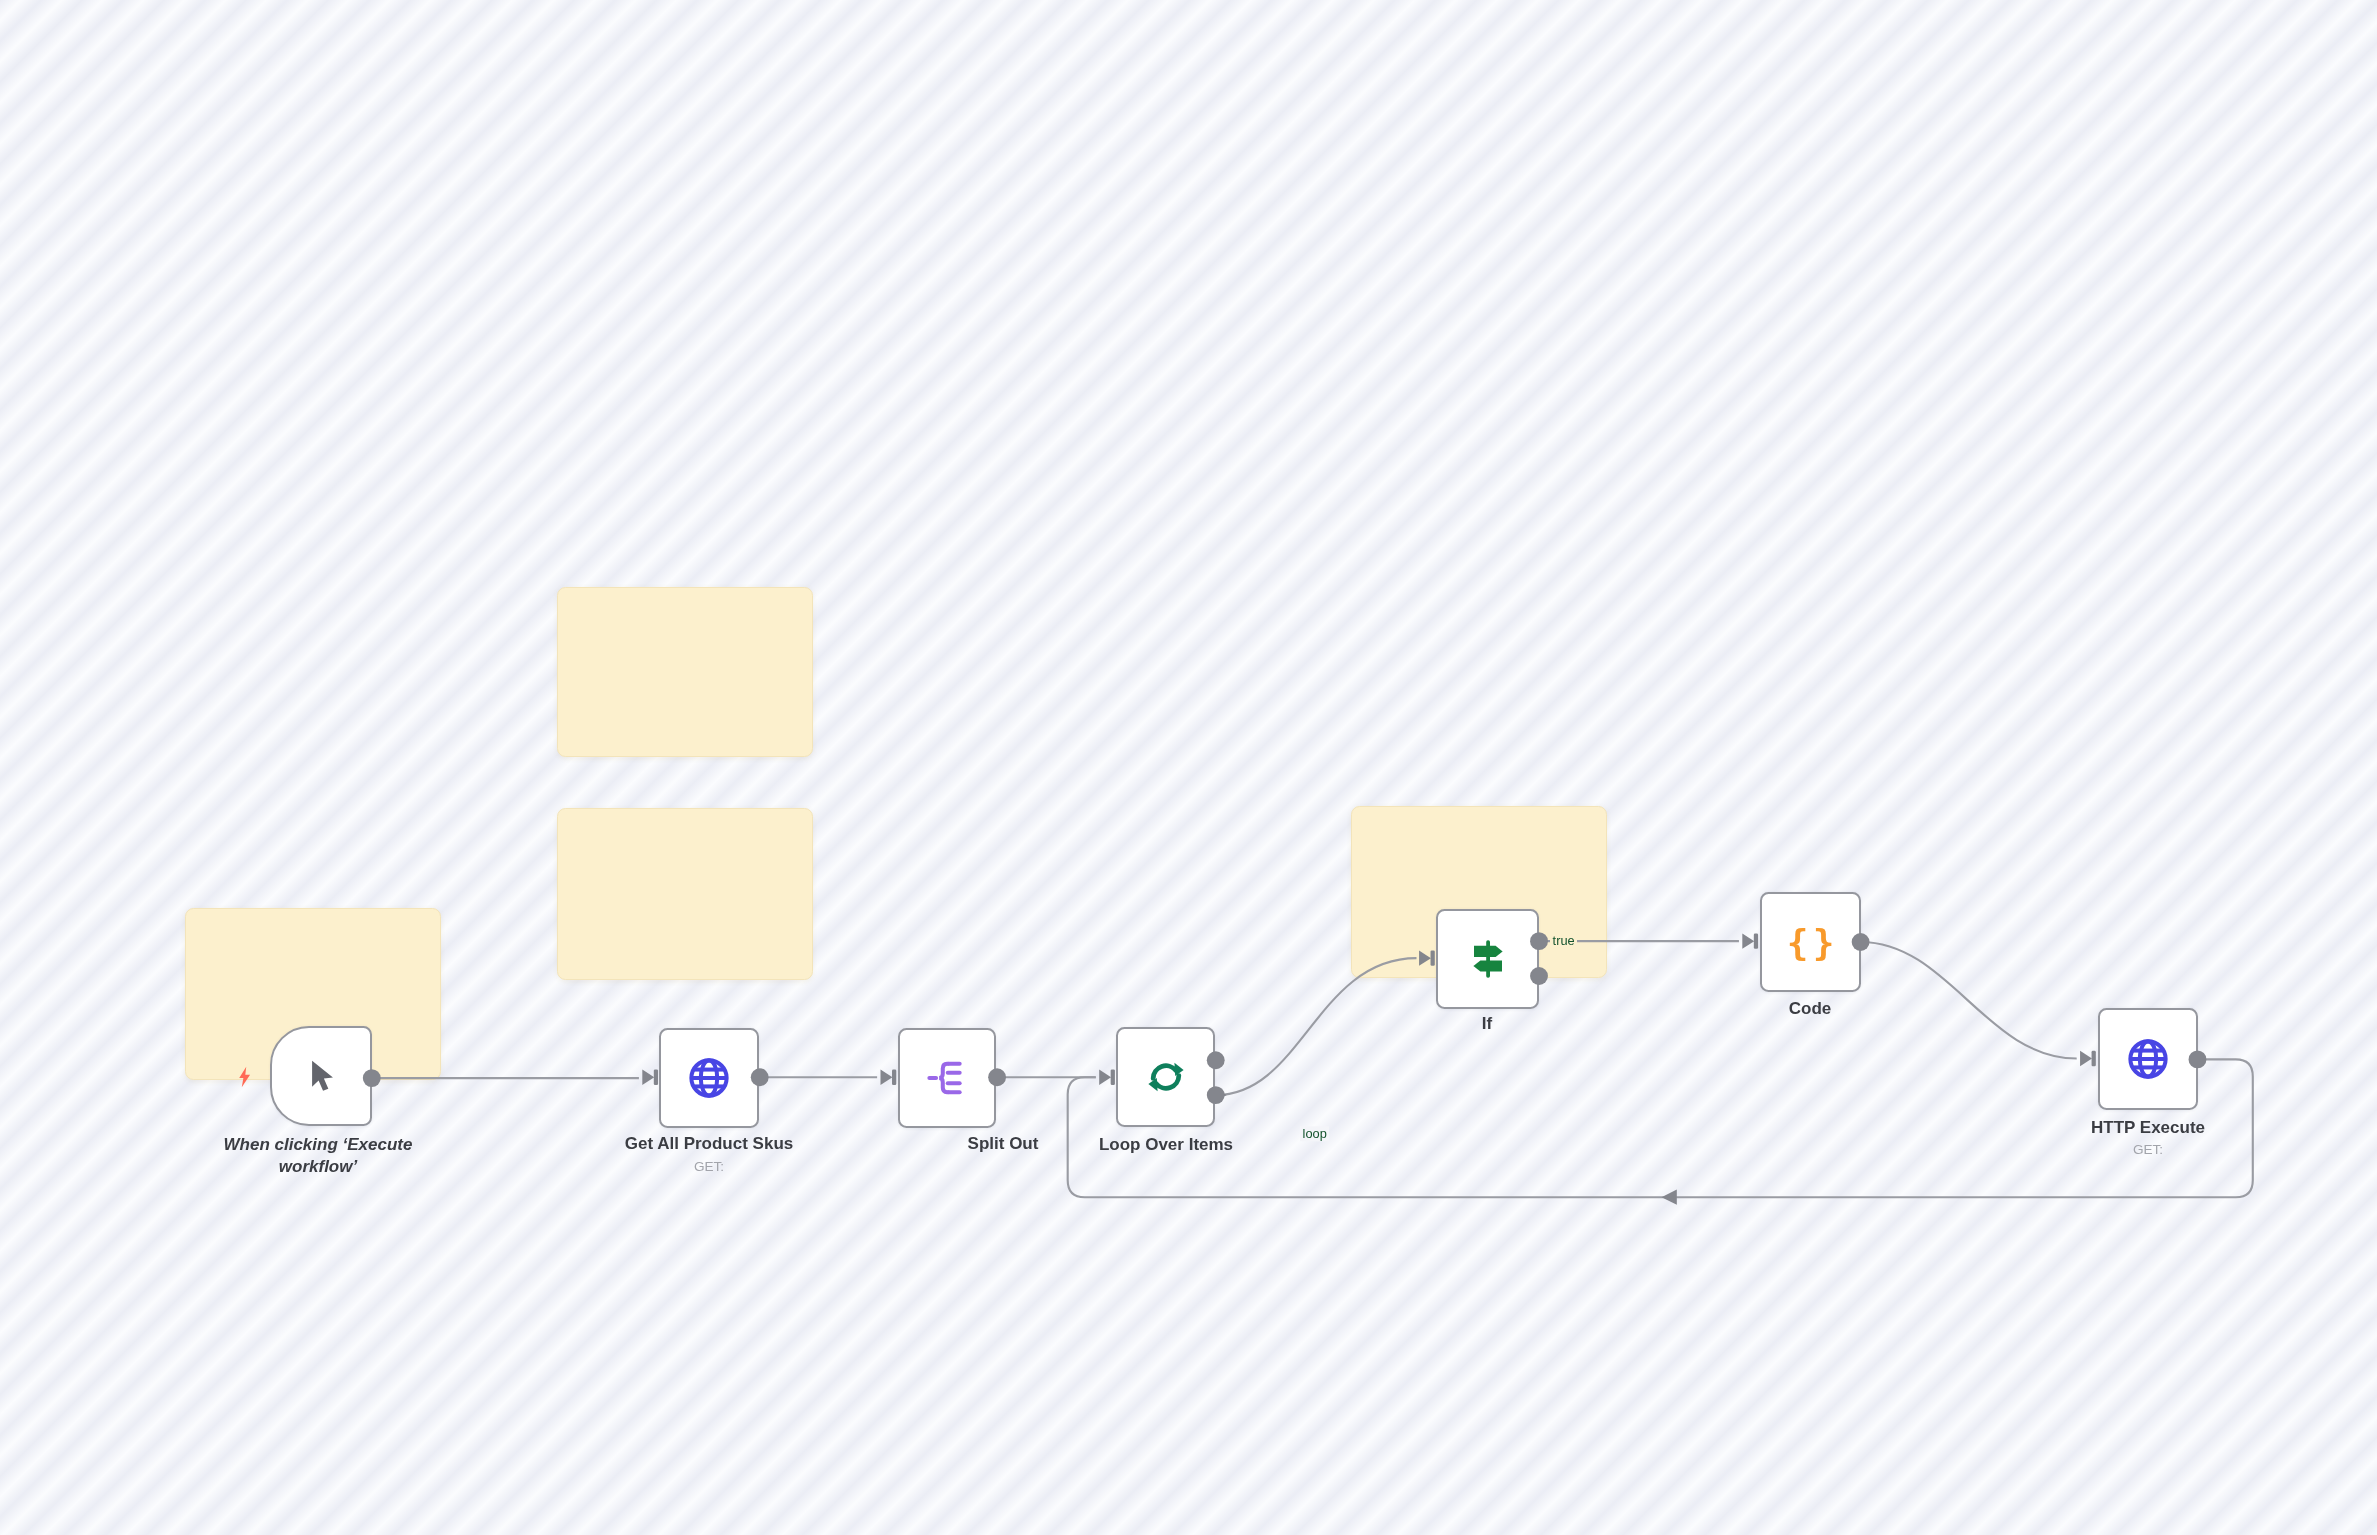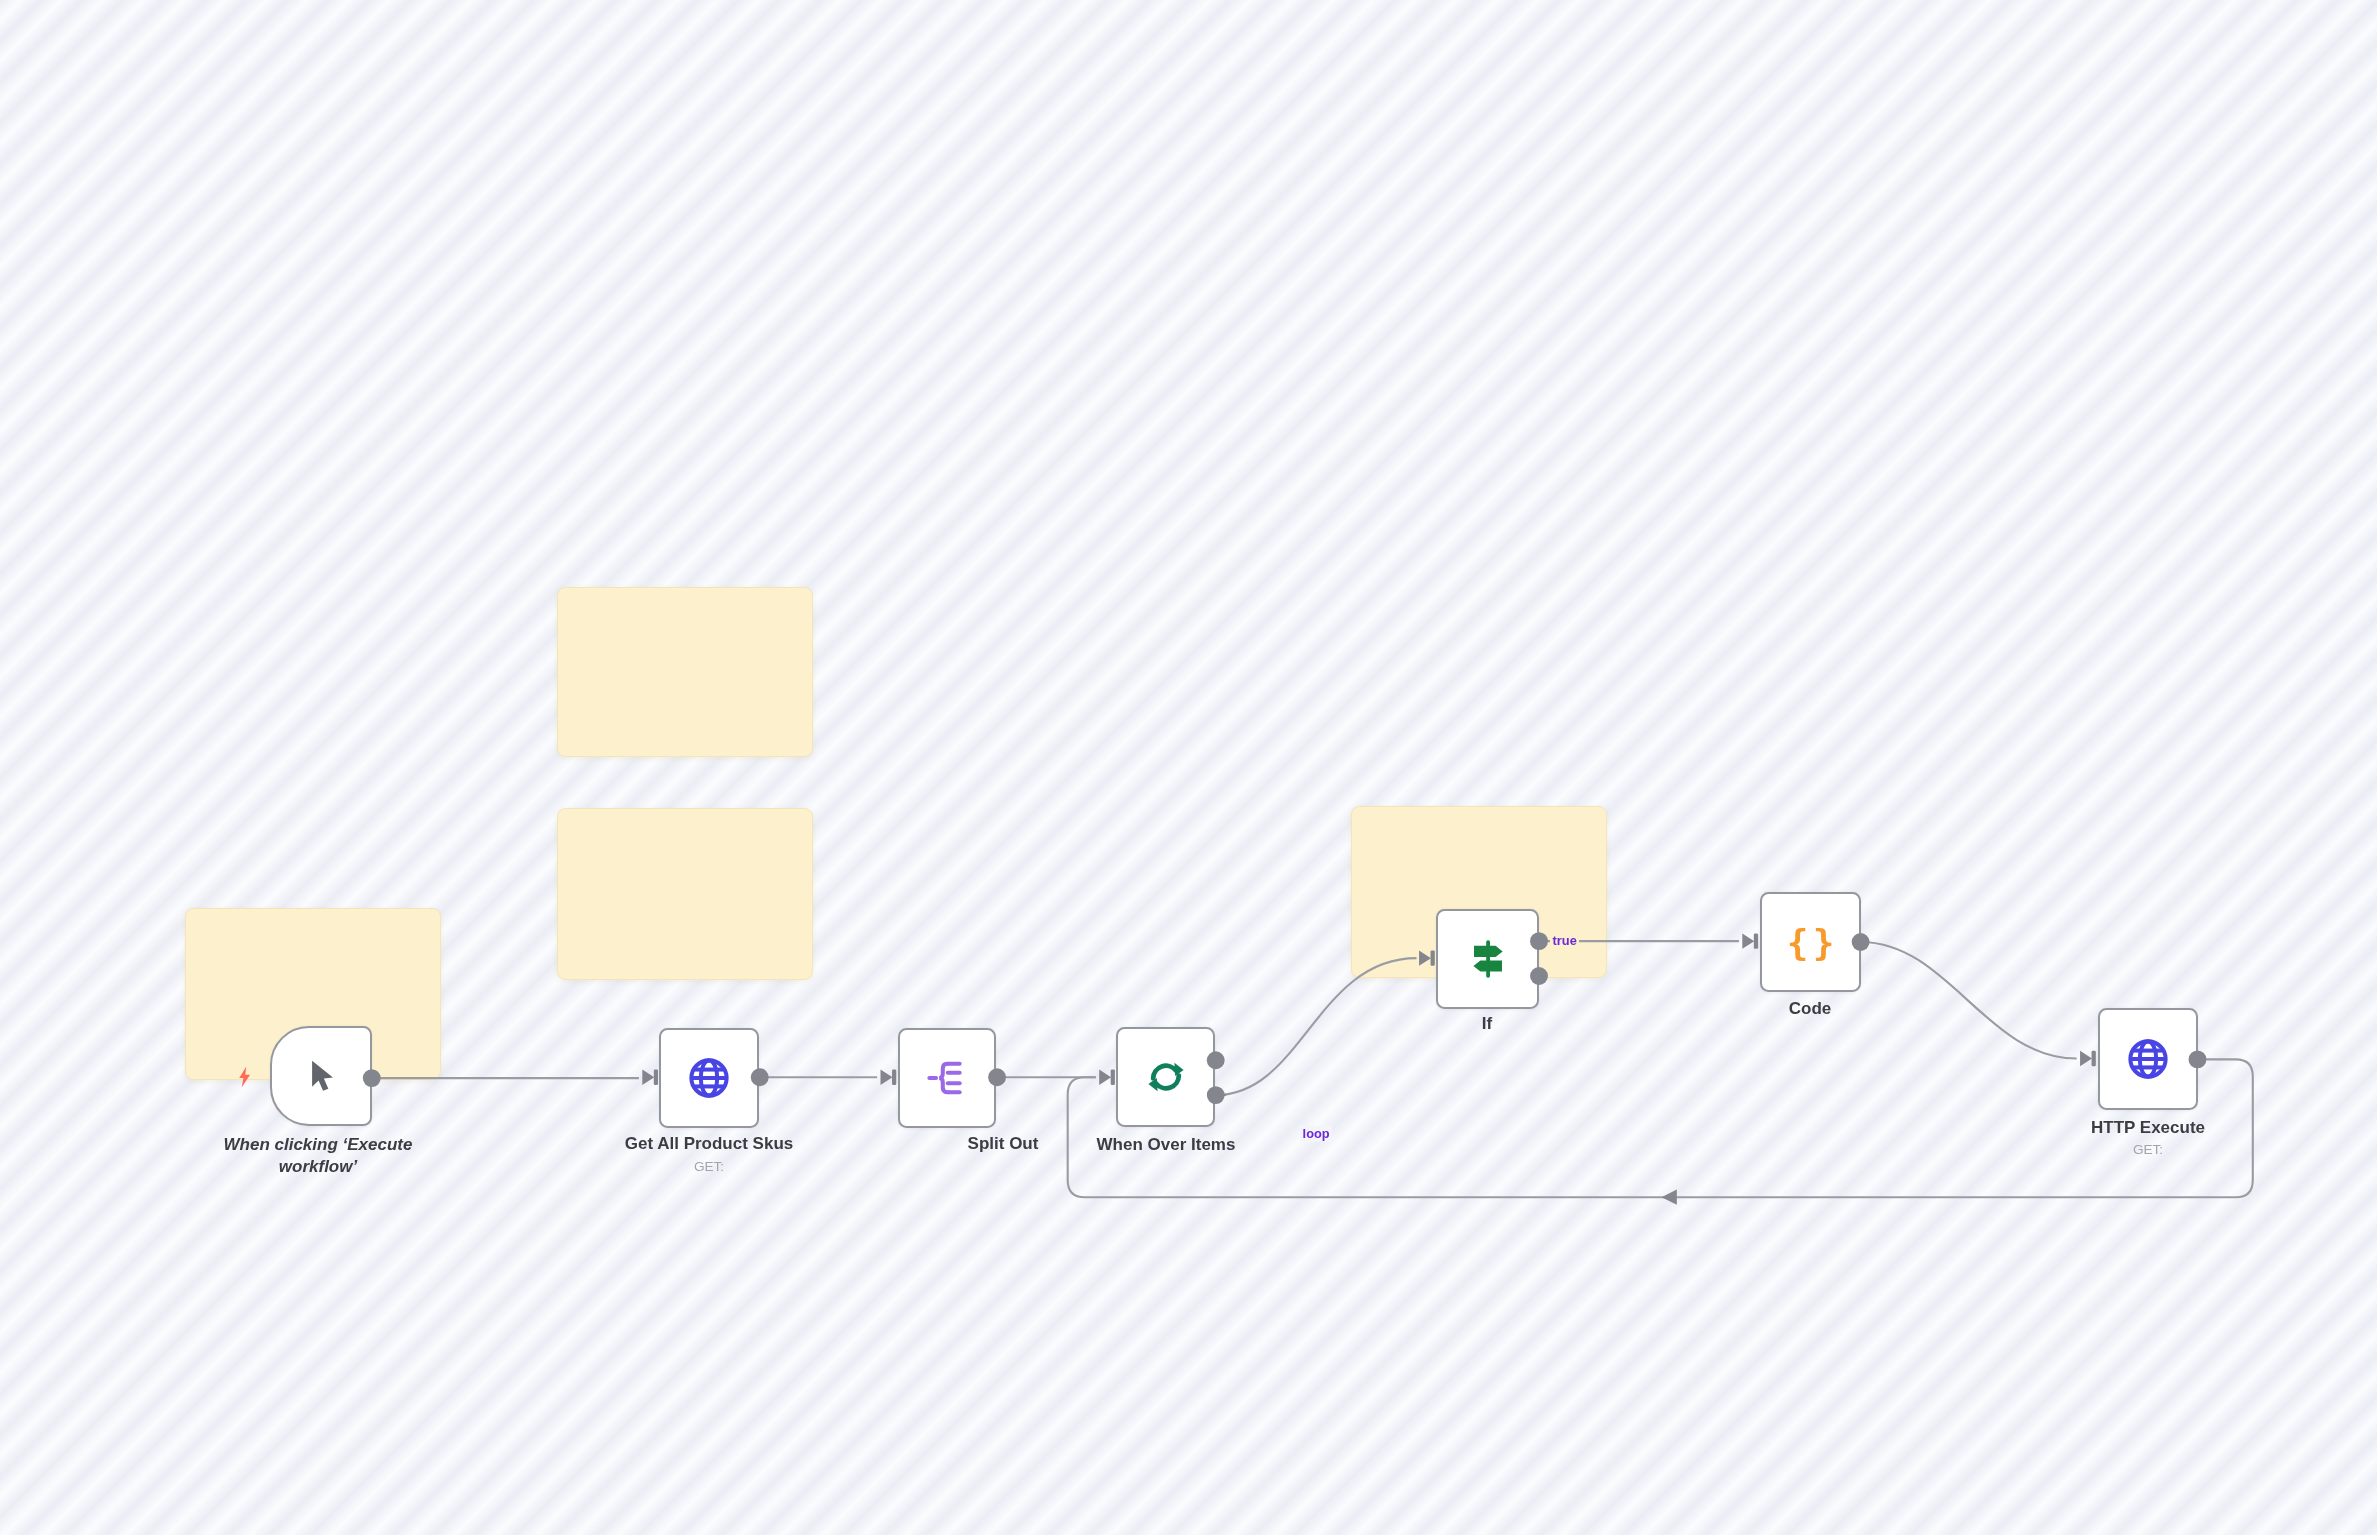--- a/index.html
+++ b/index.html
@@ -52,21 +52,21 @@
   }
   .lbl-trigger{left:318px;top:1134px;font-style:italic;}
   .lbl-http1{left:709px;top:1133px;}  .sub-http1{left:709px;top:1158px;}
   .lbl-split{left:1003px;top:1133px;}
   .lbl-loop{left:1166px;top:1134px;}
   .lbl-if{left:1487px;top:1013px;}
   .lbl-code{left:1810px;top:998px;}
   .lbl-http2{left:2148px;top:1117px;} .sub-http2{left:2148px;top:1141px;}
   
   .port-label{
-    position:absolute;z-index:5;font-size:12.8px;font-weight:700;color:#6d28d9;
+    position:absolute;z-index:5;font-size:12.8px;font-weight:400;color:#14532d;
     line-height:15.3px;padding:0 2.6px;transform:translateY(-50%);
   }
   .pl-loop{left:1300px;top:1095px;background:#f4f5f9;margin-top:39px;}
   .pl-true{left:1550px;top:941px;background:#fcf0cd;}
   
   .trigger-badge{position:absolute;left:237px;top:1066px;z-index:3;width:15.3px;height:22px;}
   
   .code-glyph{
     font-family:"DejaVu Sans Mono", monospace;font-weight:bold;
     font-size:36px;color:#f89a2b;letter-spacing:4.3px;padding-left:4.3px;
@@ -202,21 +202,21 @@
       <line x1="2.8" y1="12" x2="21.2" y2="12"></line>
       <line x1="4.4" y1="7.6" x2="19.6" y2="7.6"></line>
       <line x1="4.4" y1="16.4" x2="19.6" y2="16.4"></line>
     </svg>
   </div>
 
   <div class="node-label wrap lbl-trigger">When clicking ‘Execute workflow’</div>
   <div class="node-label lbl-http1">Get All Product Skus</div>
   <div class="node-sub sub-http1">GET:</div>
   <div class="node-label lbl-split">Split Out</div>
-  <div class="node-label lbl-loop">When Over Items</div>
+  <div class="node-label lbl-loop">Loop Over Items</div>
   <div class="node-label lbl-if">If</div>
   <div class="node-label lbl-code">Code</div>
   <div class="node-label lbl-http2">HTTP Execute</div>
   <div class="node-sub sub-http2">GET:</div>
 
   <span class="port-label pl-loop">loop</span>
   <span class="port-label pl-true">true</span>
 
 </div>
 

